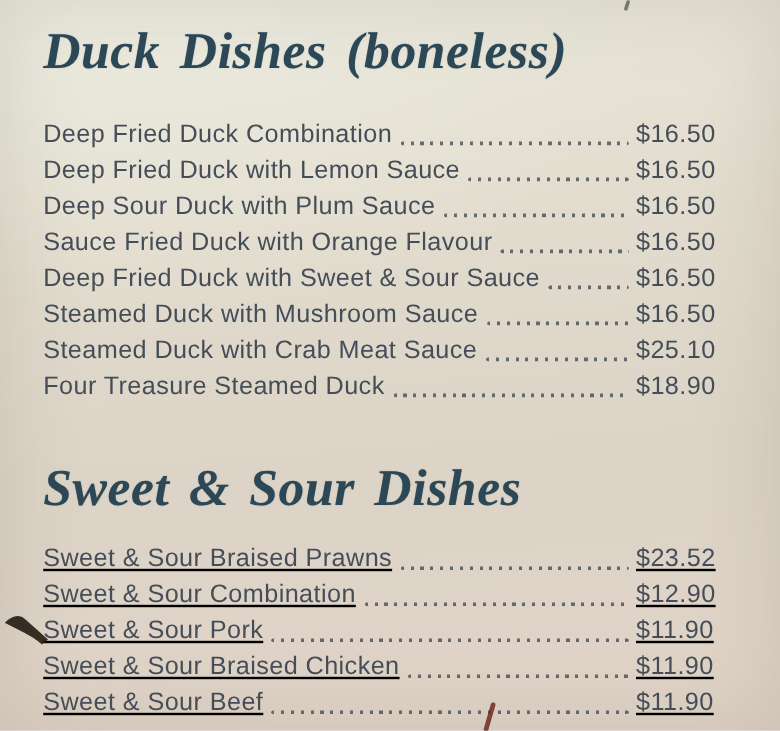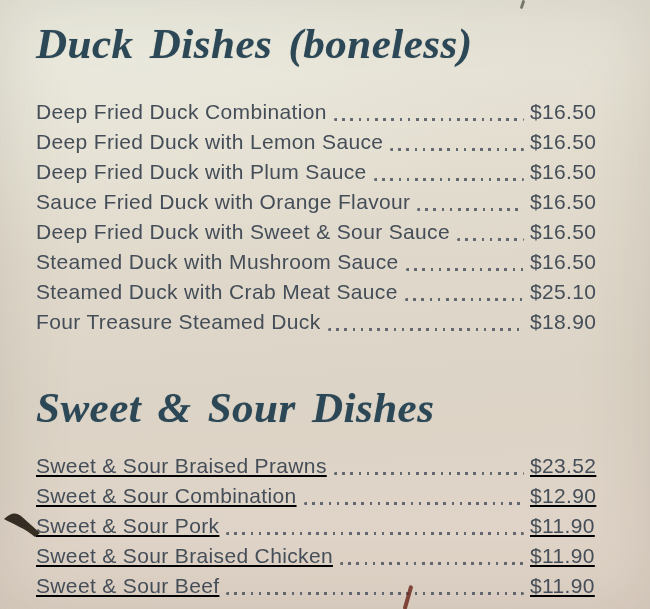--- a/index.html
+++ b/index.html
@@ -117,21 +117,21 @@
     <span class="item-name">Deep Fried Duck Combination</span>
     <span class="dot-leader"></span>
     <span class="item-price">$16.50</span>
   </div>
           <div class="menu-item-row">
     <span class="item-name">Deep Fried Duck with Lemon Sauce</span>
     <span class="dot-leader"></span>
     <span class="item-price">$16.50</span>
   </div>
           <div class="menu-item-row">
-    <span class="item-name">Deep Fried Duck with Plum Sauce</span>
+    <span class="item-name">Deep Sour Duck with Plum Sauce</span>
     <span class="dot-leader"></span>
     <span class="item-price">$16.50</span>
   </div>
           <div class="menu-item-row">
     <span class="item-name">Sauce Fried Duck with Orange Flavour</span>
     <span class="dot-leader"></span>
     <span class="item-price">$16.50</span>
   </div>
           <div class="menu-item-row">
     <span class="item-name">Deep Fried Duck with Sweet &amp; Sour Sauce</span>

